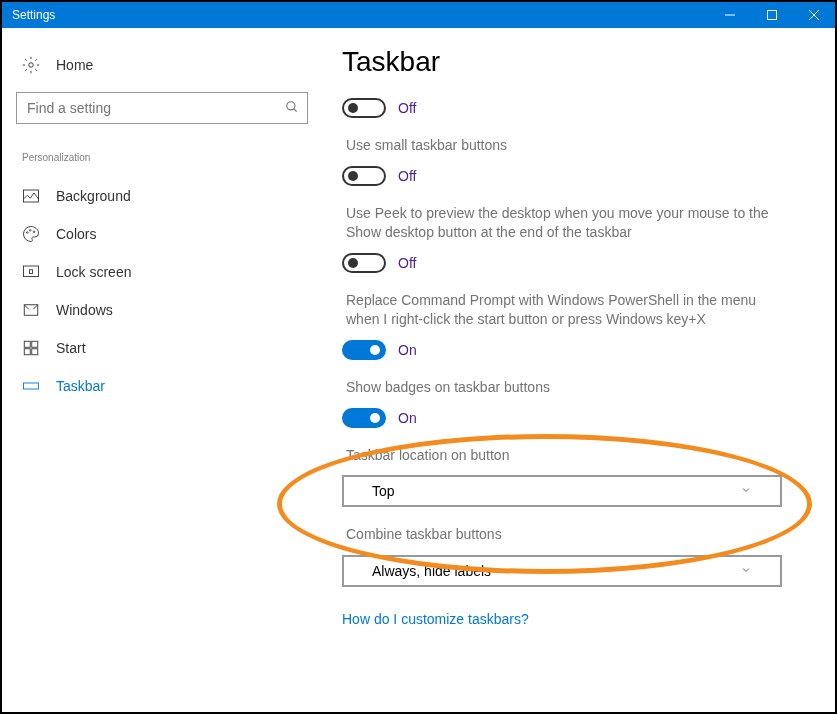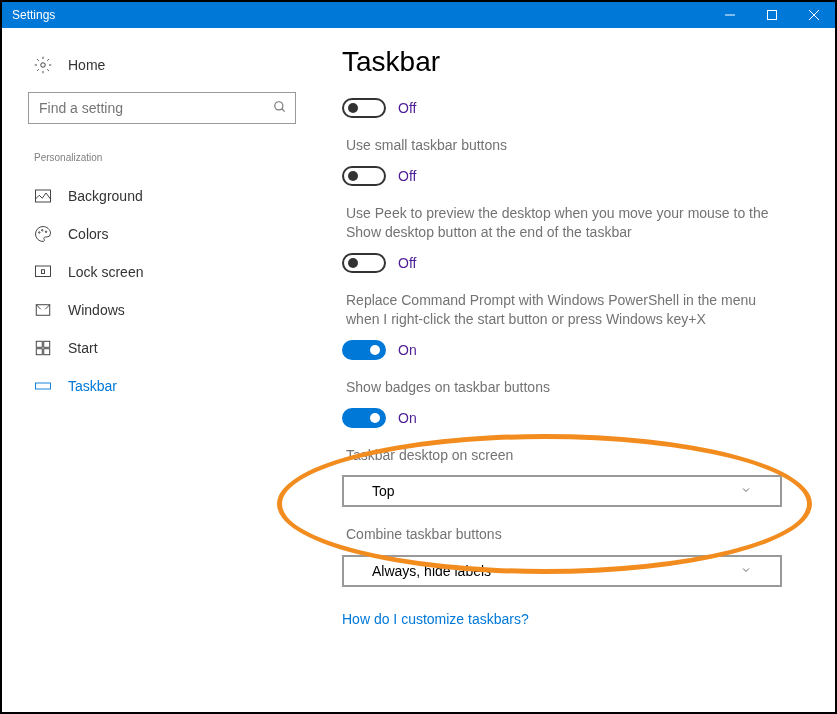--- a/index.html
+++ b/index.html
@@ -4,21 +4,21 @@
   <style>
     * { margin: 0; padding: 0; box-sizing: border-box; font-family: "Segoe UI", Tahoma, sans-serif; }
     body { width: 837px; height: 714px; border: 2px solid #000; background: #fff; position: relative; overflow: hidden; }
 
     .titlebar { background: #0078d7; color: #fff; height: 26px; display: flex; align-items: center; padding-left: 10px; font-size: 12px; }
     .win-controls { position: absolute; right: 0; top: 0; height: 26px; display: flex; }
     .win-btn { width: 42px; height: 26px; display: flex; align-items: center; justify-content: center; color: #fff; font-size: 10px; }
     .win-btn svg { stroke: #fff; fill: none; }
 
     .content { display: flex; height: calc(100% - 26px); }
-    .sidebar { width: 320px; padding: 18px 26px; }
+    .sidebar { width: 320px; padding: 18px 14px; }
     .nav-item { display: flex; align-items: center; gap: 16px; padding: 10px 6px; font-size: 14px; color: #333; cursor: pointer; }
     .nav-item.home { margin-bottom: 4px; }
     .nav-item.active { color: #0078d7; }
     .nav-icon { width: 18px; height: 18px; display: flex; align-items: center; justify-content: center; }
     .nav-icon svg { stroke: currentColor; fill: none; stroke-width: 1.2; }
     .search-box { position: relative; margin: 8px 0 22px 0; }
     .search-box input { width: 100%; height: 32px; border: 1px solid #999; padding: 0 34px 0 10px; font-size: 14px; color: #8b5cf6; outline: none; }
     .search-box .sicon { position: absolute; right: 9px; top: 8px; color: #666; }
     .section-title { color: #808080; font-size: 10px; padding: 6px; margin-bottom: 8px; }
 
@@ -181,21 +181,21 @@
     </div>
 
     <div class="setting-label">Show badges on taskbar buttons</div>
     <div class="toggle-row">
       <div class="toggle on">
           <div class="knob"></div>
         </div>
       <span class="toggle-text">On</span>
     </div>
 
-    <div class="setting-label">Taskbar desktop on screen</div>
+    <div class="setting-label">Taskbar location on button</div>
     <div class="dropdown">
       <span>Top</span>
       <span class="chev"><svg width="12" height="12" viewBox="0 0 24 24" fill="none" stroke="#666" stroke-width="2">
             <polyline points="6 9 12 15 18 9"></polyline>
           </svg></span>
     </div>
 
     <div class="setting-label">Combine taskbar buttons</div>
     <div class="dropdown">
       <span>Always, hide labels</span>

